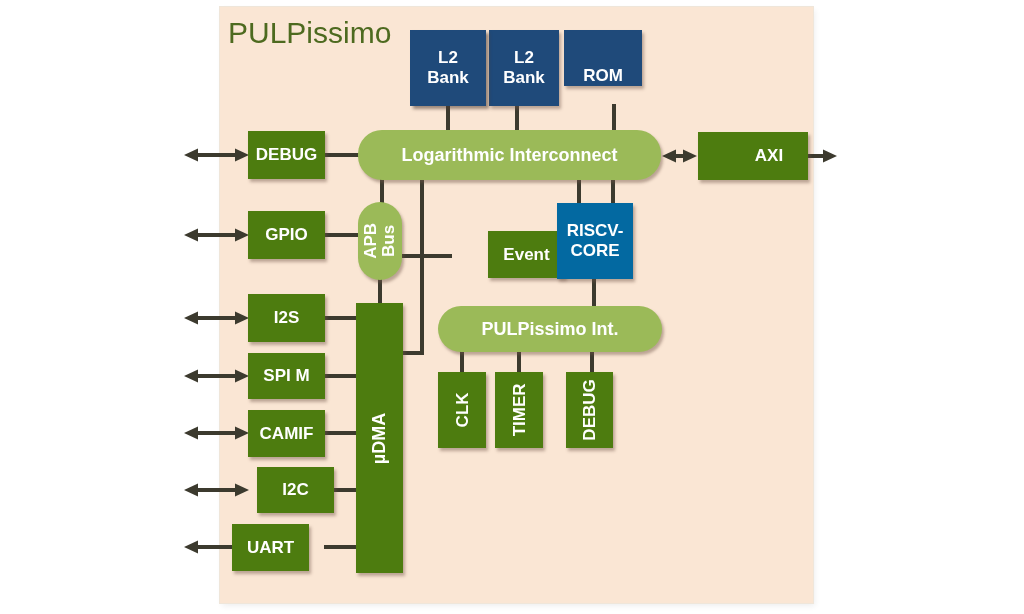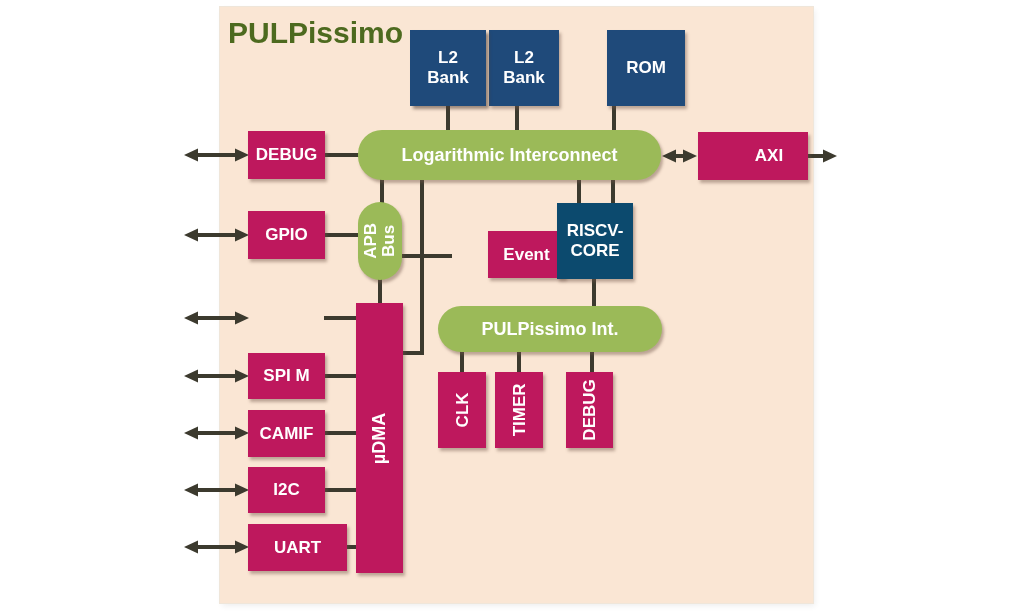--- a/index.html
+++ b/index.html
@@ -12,37 +12,37 @@
   }
   #panel {
     position:absolute;
     left:220px; top:7px; width:593px; height:596px;
     background:#fae6d4;
     box-shadow:0 0 0 1px #efe6da, 2px 3px 6px rgba(0,0,0,0.07);
   }
   #title {
     position:absolute;
     left:228px; top:16px;
-    font-size:30px; font-weight:bold;
+    font-size:30px; font-weight:normal;
     color:#4d6a1f;
     letter-spacing:0px;
   }
   #wires { position:absolute; left:0; top:0; z-index:1; }
   .block {
     position:absolute; z-index:2;
     display:flex; align-items:center; justify-content:center;
     color:#ffffff; font-weight:bold; text-align:center;
     font-size:17px; line-height:1.15;
     white-space:pre-line;
     box-shadow:2px 3px 3px rgba(110,85,70,0.45);
   }
-  .purple { background:#be185d; }
+  .purple { background:#4d7c0f; }
   .green  { background:#9bba58;border-radius:24px; }
   .blue   { background:#1f4a7a; }
-  .red    { background:#0c4a6e; }
+  .red    { background:#0369a1; }
   .fs18   { font-size:18px; }
   .vlabel {
     transform:rotate(-90deg);
     white-space:pre-line;
     text-align:center;
     line-height:1.05;
   }
   .seamed { z-index:3; box-shadow:3px 3px 3px rgba(80,60,50,0.55); }
 </style>
 </head>
@@ -125,21 +125,21 @@
   </svg>
 
   <div class="block blue seamed" style="left:410px; top:30px; width:76px; height:76px;">
     <span>L2
 Bank</span>
   </div>
   <div class="block blue" style="left:489px; top:30px; width:70px; height:76px;">
     <span>L2
 Bank</span>
   </div>
-  <div class="block blue" style="left:607px; top:30px; width:78px; height:76px;">
+  <div class="block blue" style="left:564px; top:30px; width:78px; height:56px;align-items:flex-end;">
     <span>ROM</span>
   </div>
 
   <div class="block purple" style="left:248px; top:131px; width:77px; height:48px;">
     <span>DEBUG</span>
   </div>
   <div class="block green fs18" style="left:358px; top:130px; width:303px; height:50px;">
     <span>Logarithmic Interconnect</span>
   </div>
   <div class="block purple" style="left:698px; top:132px; width:78px; height:48px;padding-left:32px;">
@@ -154,30 +154,33 @@
 Bus</span>
   </div>
   <div class="block purple" style="left:451px; top:231px; width:77px; height:47px;margin-left:37px;">
     <span>Event</span>
   </div>
   <div class="block red" style="left:557px; top:203px; width:76px; height:76px;">
     <span>RISCV-
 CORE</span>
   </div>
 
+  <div class="block purple" style="left:248px; top:294px; width:77px; height:48px;">
+    <span>I2S</span>
+  </div>
   <div class="block purple" style="left:248px; top:410px; width:77px; height:47px;">
     <span>CAMIF</span>
   </div>
   <div class="block purple" style="left:248px; top:353px; width:77px; height:46px;">
     <span>SPI M</span>
   </div>
-  <div class="block purple" style="left:248px; top:467px; width:77px; height:46px;">
+  <div class="block purple" style="left:257px; top:467px; width:77px; height:46px;">
     <span>I2C</span>
   </div>
-  <div class="block purple" style="left:248px; top:524px; width:99px; height:47px;">
+  <div class="block purple" style="left:232px; top:524px; width:77px; height:47px;">
     <span>UART</span>
   </div>
 
   <div class="block purple fs18" style="left:356px; top:303px; width:47px; height:270px;">
     <span class="vlabel">µDMA</span>
   </div>
 
   <div class="block green fs18" style="left:438px; top:306px; width:224px; height:46px;">
     <span>PULPissimo Int.</span>
   </div>

